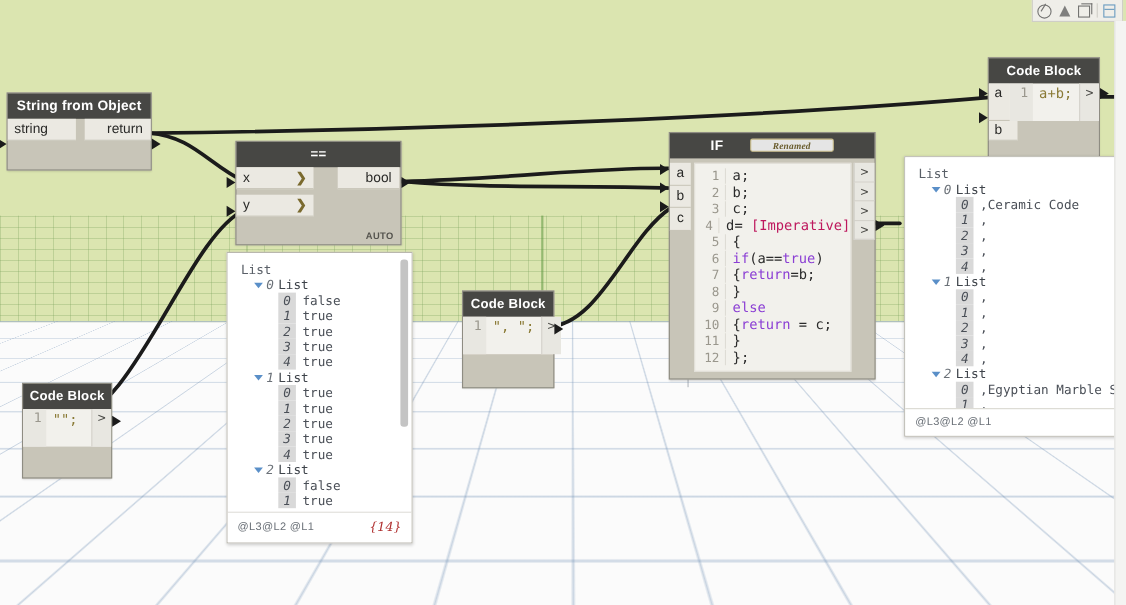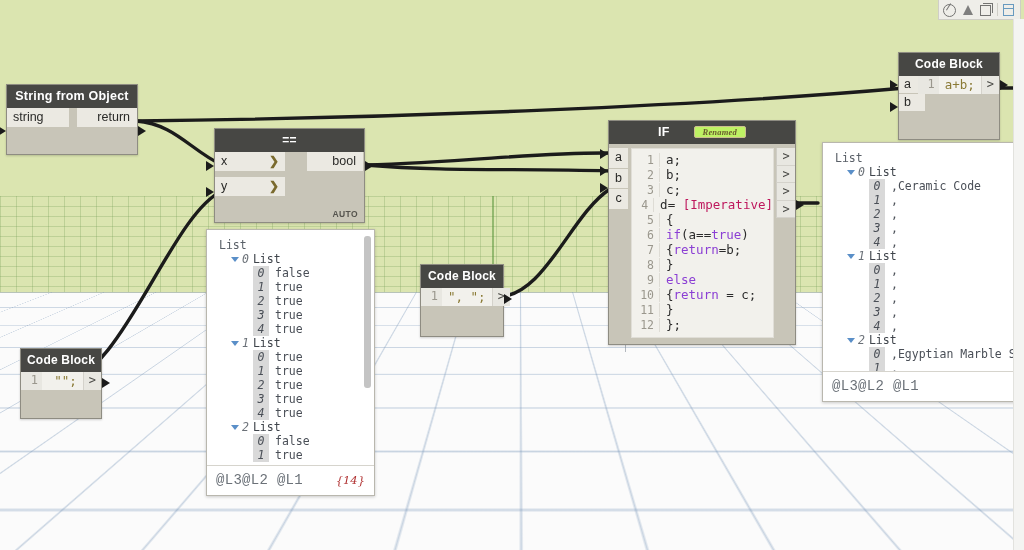--- a/index.html
+++ b/index.html
@@ -45,36 +45,36 @@
   .right-scroll{position:absolute;right:0;top:19px;width:10px;height:531px;background:#f4f4f2;border-left:1px solid #e2e2de;}
 
   
   .wires{position:absolute;left:0;top:0;width:1024px;height:550px;}
 
   
   .node{position:absolute;background:#c8c5b8;border:1px solid #8e8c82;box-shadow:0 1px 2px rgba(0,0,0,.18);}
   .node-hdr{background:#474744;color:#ffffff;font-size:12.5px;font-weight:bold;text-align:center;
      padding:4px 6px 5px;letter-spacing:.2px;white-space:nowrap;}
   .node-hdr.small{font-size:12px;}
-  .badge-renamed{display:inline-block;background:#bef264;border:1px solid #cbbf8d;color:#6a5d2e;
-     font-size:8.5px;font-style:italic;font-weight:bold;border-radius:2px;padding:0 8px;margin-left:24px;
+  .badge-renamed{display:inline-block;background:#e5e5e5;border:1px solid #cbbf8d;color:#6a5d2e;
+     font-size:8.5px;font-style:italic;font-weight:bold;border-radius:2px;padding:0 20px;margin-left:24px;
      vertical-align:1px;font-family:"Liberation Serif", serif;}
   .ports{display:flex;}
   .port-in{background:#ebe9e2;color:#2a2a28;font-size:12.5px;padding:2px 6px 3px;border-bottom:1px solid #c8c5b8;}
   .port-out{background:#ebe9e2;color:#2a2a28;font-size:12.5px;padding:2px 7px 3px;border-bottom:1px solid #c8c5b8;text-align:right;}
   .chev{color:#7a6a2e;font-weight:bold;font-size:12px;}
   .dot-in{position:absolute;width:0;height:0;border-top:5px solid transparent;border-bottom:5px solid transparent;border-left:8px solid #1b1b1b;}
   .dot-out{position:absolute;width:0;height:0;border-top:5px solid transparent;border-bottom:5px solid transparent;border-left:8px solid #1b1b1b;}
   .auto-lbl{position:absolute;right:6px;bottom:3px;font-size:8.5px;font-weight:bold;color:#55544e;letter-spacing:.4px;}
 
   
   .cb-row{display:flex;align-items:stretch;background:#f2f1ec;}
   .cb-gutter{background:#e8e7e1;color:#9a978d;font-size:12px;font-family:"DejaVu Sans Mono", monospace;
      padding:1px 4px 2px 5px;text-align:right;min-width:12px;}
-  .cb-code{font-family:"DejaVu Sans Mono", monospace;font-size:12.5px;color:#8a7a35;padding:1px 6px 2px;flex:1;white-space:pre;text-align:right;}
+  .cb-code{font-family:"DejaVu Sans Mono", monospace;font-size:12.5px;color:#8a7a35;padding:1px 6px 18px;flex:1;white-space:pre;}
   .cb-arrow{background:#e8e7e1;color:#4a4a46;font-family:"DejaVu Sans Mono", monospace;font-size:12px;
      padding:1px 5px 2px;border-left:1px solid #d4d2cb;}
 
   
   .ifcode{background:#f2f1ec;display:flex;flex-direction:column;}
   .ifline{display:flex;align-items:baseline;}
   .ifnum{width:22px;text-align:right;padding-right:5px;color:#9a978d;font-size:11.5px;
      font-family:"DejaVu Sans Mono", monospace;border-right:1px solid #dedcd5;}
   .iftxt{font-family:"DejaVu Sans Mono", monospace;font-size:12.5px;padding-left:6px;white-space:pre;color:#2b2b2b;}
   .k-kw{color:#8b3fd4;}
@@ -93,21 +93,21 @@
   .t-group{color:#3f444b;}
   .caret{width:0;height:0;border-left:4.5px solid transparent;border-right:4.5px solid transparent;
      border-top:5px solid #5a8fc8;margin-right:3px;}
   .t-idx{font-style:italic;color:#6b7178;margin-right:4px;}
   .t-item{display:flex;align-items:center;padding-left:36px;}
   .t-badge{background:#d9d9d9;color:#4a4f57;font-style:italic;padding:0 4px;margin-right:6px;min-width:8px;text-align:center;}
   .t-val{color:#4a4f57;white-space:pre;}
   .wscroll{position:absolute;right:3px;top:6px;width:7px;background:#c4c4c4;border-radius:3px;}
   .watch-foot{border-top:1px solid #d6d4cd;background:#ffffff;display:flex;justify-content:space-between;
      align-items:center;padding:6px 9px 7px;}
-  .foot-l{font-family:Liberation Mono, monospace;font-size:14px;color:#6b7178;letter-spacing:.3px;}
+  .foot-l{font-family:Liberation Sans, sans-serif;font-size:10px;color:#6b7178;letter-spacing:.3px;}
   .foot-r{font-family:"DejaVu Serif", serif;font-style:italic;font-size:11.5px;color:#b03030;}
 </style>
 </head>
 <body>
 
 <div id="stage">
 
   <div class="bg-upper"></div>
   <div class="bg-lower"></div>
   <div class="grid-green"></div>

